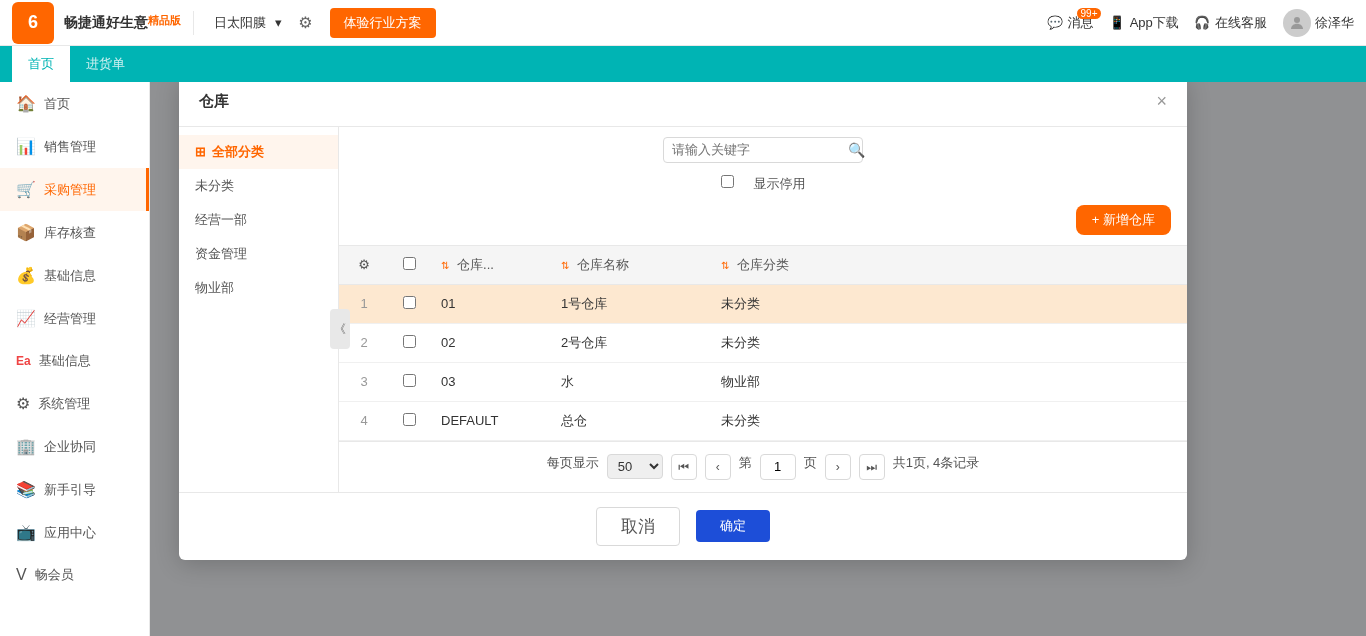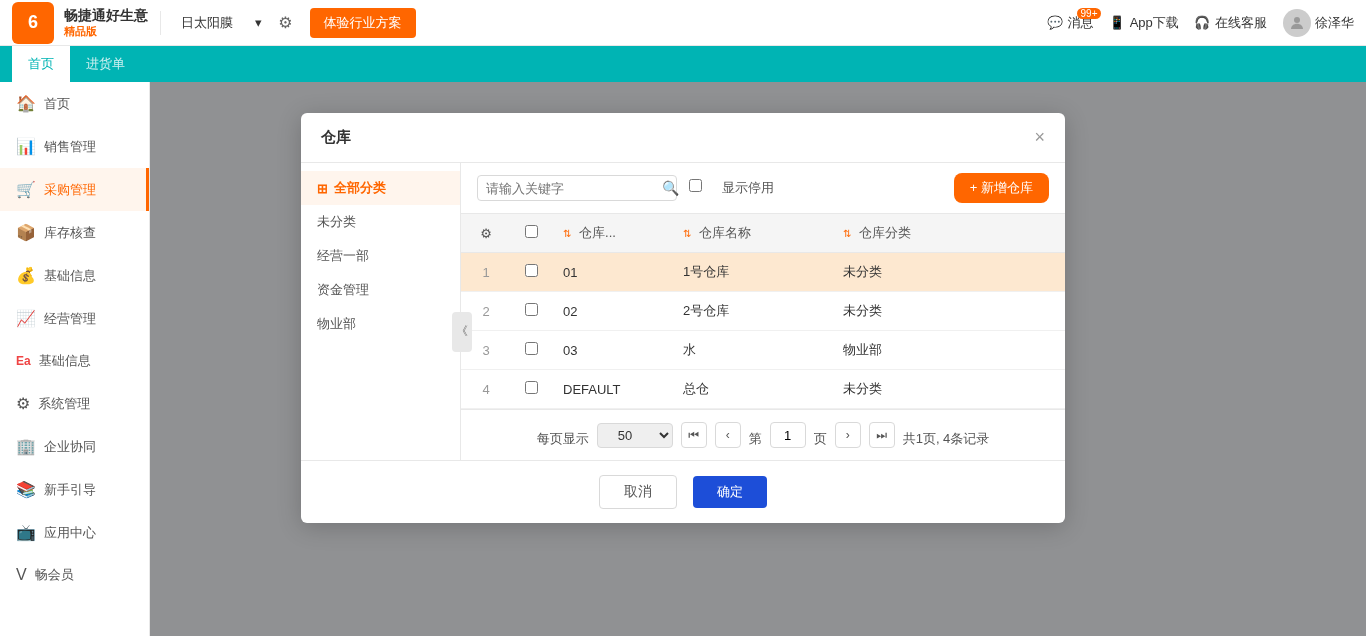--- a/index.html
+++ b/index.html
@@ -21,21 +21,21 @@
       background: #f60;
       border-radius: 6px;
       display: flex; align-items: center; justify-content: center;
       color: #fff; font-size: 18px; font-weight: bold;
       margin-right: 10px;
     }
     .brand-text { font-size: 14px; color: #333; font-weight: bold; }
     .brand-sub { font-size: 11px; color: #f60; font-weight: bold; }
     .header-divider { width: 1px; height: 24px; background: #e8e8e8; margin: 0 12px; }
     .store-selector {
-      display: flex; align-items: center; gap: 22px;
+      display: flex; align-items: center; gap: 9px;
       color: #333; font-size: 13px; cursor: pointer;
       padding: 4px 8px;
       border-radius: 4px;
     }
     .header-btn-gear {
       width: 32px; height: 32px;
       display: flex; align-items: center; justify-content: center;
       cursor: pointer; color: #666; font-size: 16px;
       border-radius: 4px;
     }
@@ -108,21 +108,21 @@
     .modal-overlay {
       position: absolute; top: -82px; left: -150px;
       width: 1366px; height: 636px;
       background: rgba(0,0,0,0.4);
       display: flex; align-items: center; justify-content: center;
       z-index: 100;
     }
     .modal {
       background: #fff;
       border-radius: 6px;
-      width: 764px;
+      width: 1008px;
       max-height: 560px;
       box-shadow: 0 4px 24px rgba(0,0,0,0.2);
       display: flex; flex-direction: column;
     }
     .modal-header {
       display: flex; align-items: center; justify-content: space-between;
       padding: 14px 20px;
       border-bottom: 1px solid #e8e8e8;
     }
     .modal-title { font-size: 15px; font-weight: bold; color: #333; }
@@ -155,20 +155,21 @@
     }
 
     
     .modal-content-right {
       flex: 1; display: flex; flex-direction: column; overflow: hidden;
     }
     .modal-toolbar {
       display: flex; align-items: center; gap: 12px;
       padding: 10px 16px;
       border-bottom: 1px solid #e8e8e8;
+      flex-direction: column;
     }
     .search-box {
       display: flex; align-items: center;
       border: 1px solid #d9d9d9; border-radius: 4px;
       padding: 4px 8px; width: 200px;
     }
     .search-box input {
       border: none; outline: none; font-size: 13px; flex: 1; color: #999;
     }
     .search-icon { color: #999; font-size: 14px; }
@@ -194,27 +195,27 @@
     .col-index { width: 50px; text-align: center; color: #999; }
     .col-check { width: 40px; text-align: center; }
     .col-code { width: 120px; }
     .col-name { width: 160px; }
     .col-cat { flex: 1; }
     .sort-icon { color: #f60; margin-right: 4px; font-size: 10px; }
     .gear-col { width: 40px; text-align: center; }
 
     
     .modal-pagination {
-      display: flex; align-items: flex-end; justify-content: center;
+      display: flex; align-items: flex-start; justify-content: center;
       padding: 12px 16px; border-top: 1px solid #e8e8e8;
       gap: 8px; font-size: 13px; color: #555;
     }
     .page-size-select {
       border: 1px solid #d9d9d9; border-radius: 4px;
-      padding: 3px 16px; font-size: 13px; color: #333;
+      padding: 3px 6px; font-size: 13px; color: #333;
     }
     .page-nav-btn {
       width: 26px; height: 26px;
       border: 1px solid #d9d9d9; border-radius: 4px;
       background: #fff; cursor: pointer; font-size: 12px;
       display: flex; align-items: center; justify-content: center; color: #555;
     }
     .page-nav-btn:disabled { color: #ccc; cursor: default; }
     .page-input {
       width: 36px; height: 26px;
@@ -223,35 +224,35 @@
     }
 
     
     .modal-footer {
       display: flex; align-items: center; justify-content: center;
       gap: 16px; padding: 14px 20px;
       border-top: 1px solid #e8e8e8;
     }
     .cancel-btn {
       background: #fff; border: 1px solid #d9d9d9;
-      padding: 7px 24px; border-radius: 4px; cursor: pointer; font-size: 14px; color: #555;
+      padding: 7px 24px; border-radius: 4px; cursor: pointer; font-size: 17px; color: #555;
     }
     .confirm-btn {
       background: #1d4ed8; color: #fff; border: none;
       padding: 7px 24px; border-radius: 4px; cursor: pointer; font-size: 13px;
     }
   </style>
 </head>
 <body>
 
 <div class="top-header">
   <div class="brand-logo">
     <span>6</span>
   </div>
-  <div style="display:flex;flex-direction:column;line-height:1.3">
+  <div style="display:flex;flex-direction:row;line-height:1.3">
     <span class="brand-text">畅捷通好生意</span>
     <span class="brand-sub">精品版</span>
   </div>
   <div class="header-divider"></div>
   <div class="store-selector">
     <span>日太阳膜</span>
     <span>▾</span>
   </div>
   <div class="header-btn-gear">⚙</div>
   <button class="header-trial-btn">体验行业方案</button>

